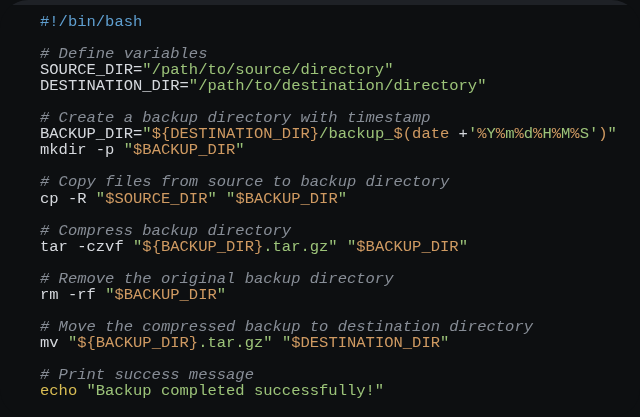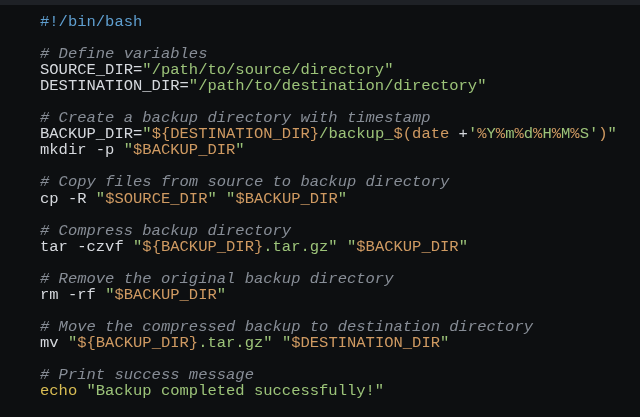--- a/index.html
+++ b/index.html
@@ -7,20 +7,21 @@
     padding: 0;
     background: #0d0f11;
   }
   .screen {
     position: relative;
     width: 640px;
     height: 417px;
     background: #0d0f11;
     overflow: hidden;
     font-family: "Liberation Mono", monospace;
+    border-radius: 28px;
   }
   .top-edge {
     position: absolute;
     top: 0; left: 0; right: 0;
     height: 5px;
     background: #1e2126;
   }
   .code {
     margin: 0;
     padding: 9px 8px 0 40px;

